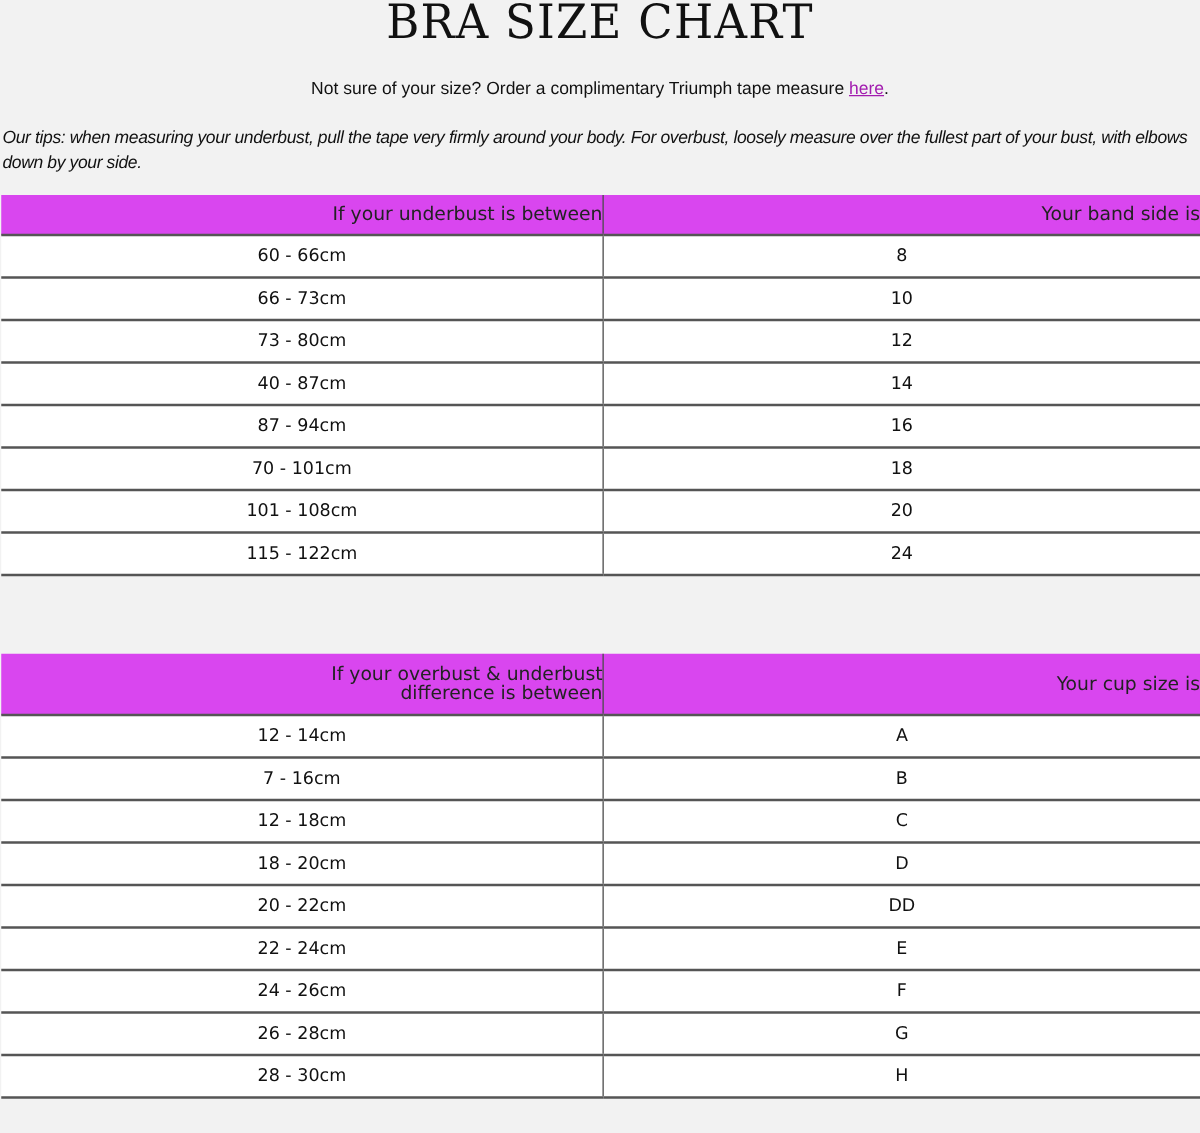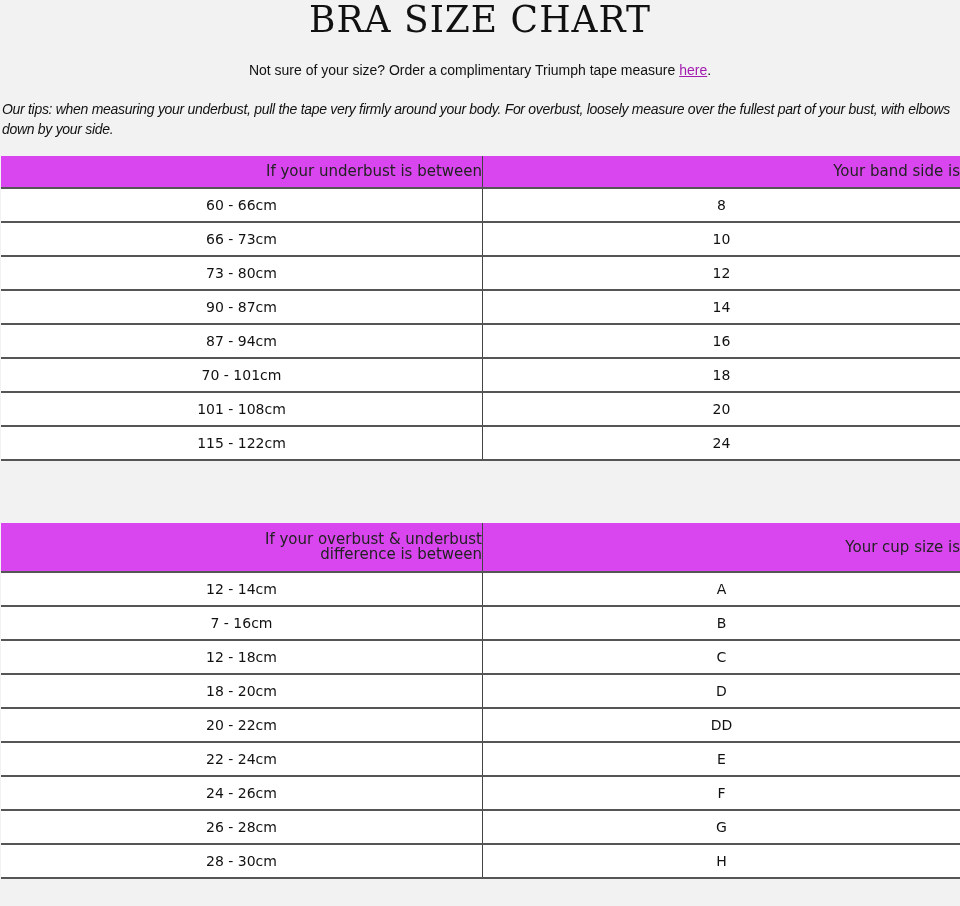--- a/index.html
+++ b/index.html
@@ -81,21 +81,21 @@
       </tr>
     <tr>
         <td class="left">66 - 73cm</td>
         <td>10</td>
       </tr>
     <tr>
         <td class="left">73 - 80cm</td>
         <td>12</td>
       </tr>
     <tr>
-        <td class="left">90 - 87cm</td>
+        <td class="left">40 - 87cm</td>
         <td>14</td>
       </tr>
     <tr>
         <td class="left">87 - 94cm</td>
         <td>16</td>
       </tr>
     <tr>
         <td class="left">70 - 101cm</td>
         <td>18</td>
       </tr>

